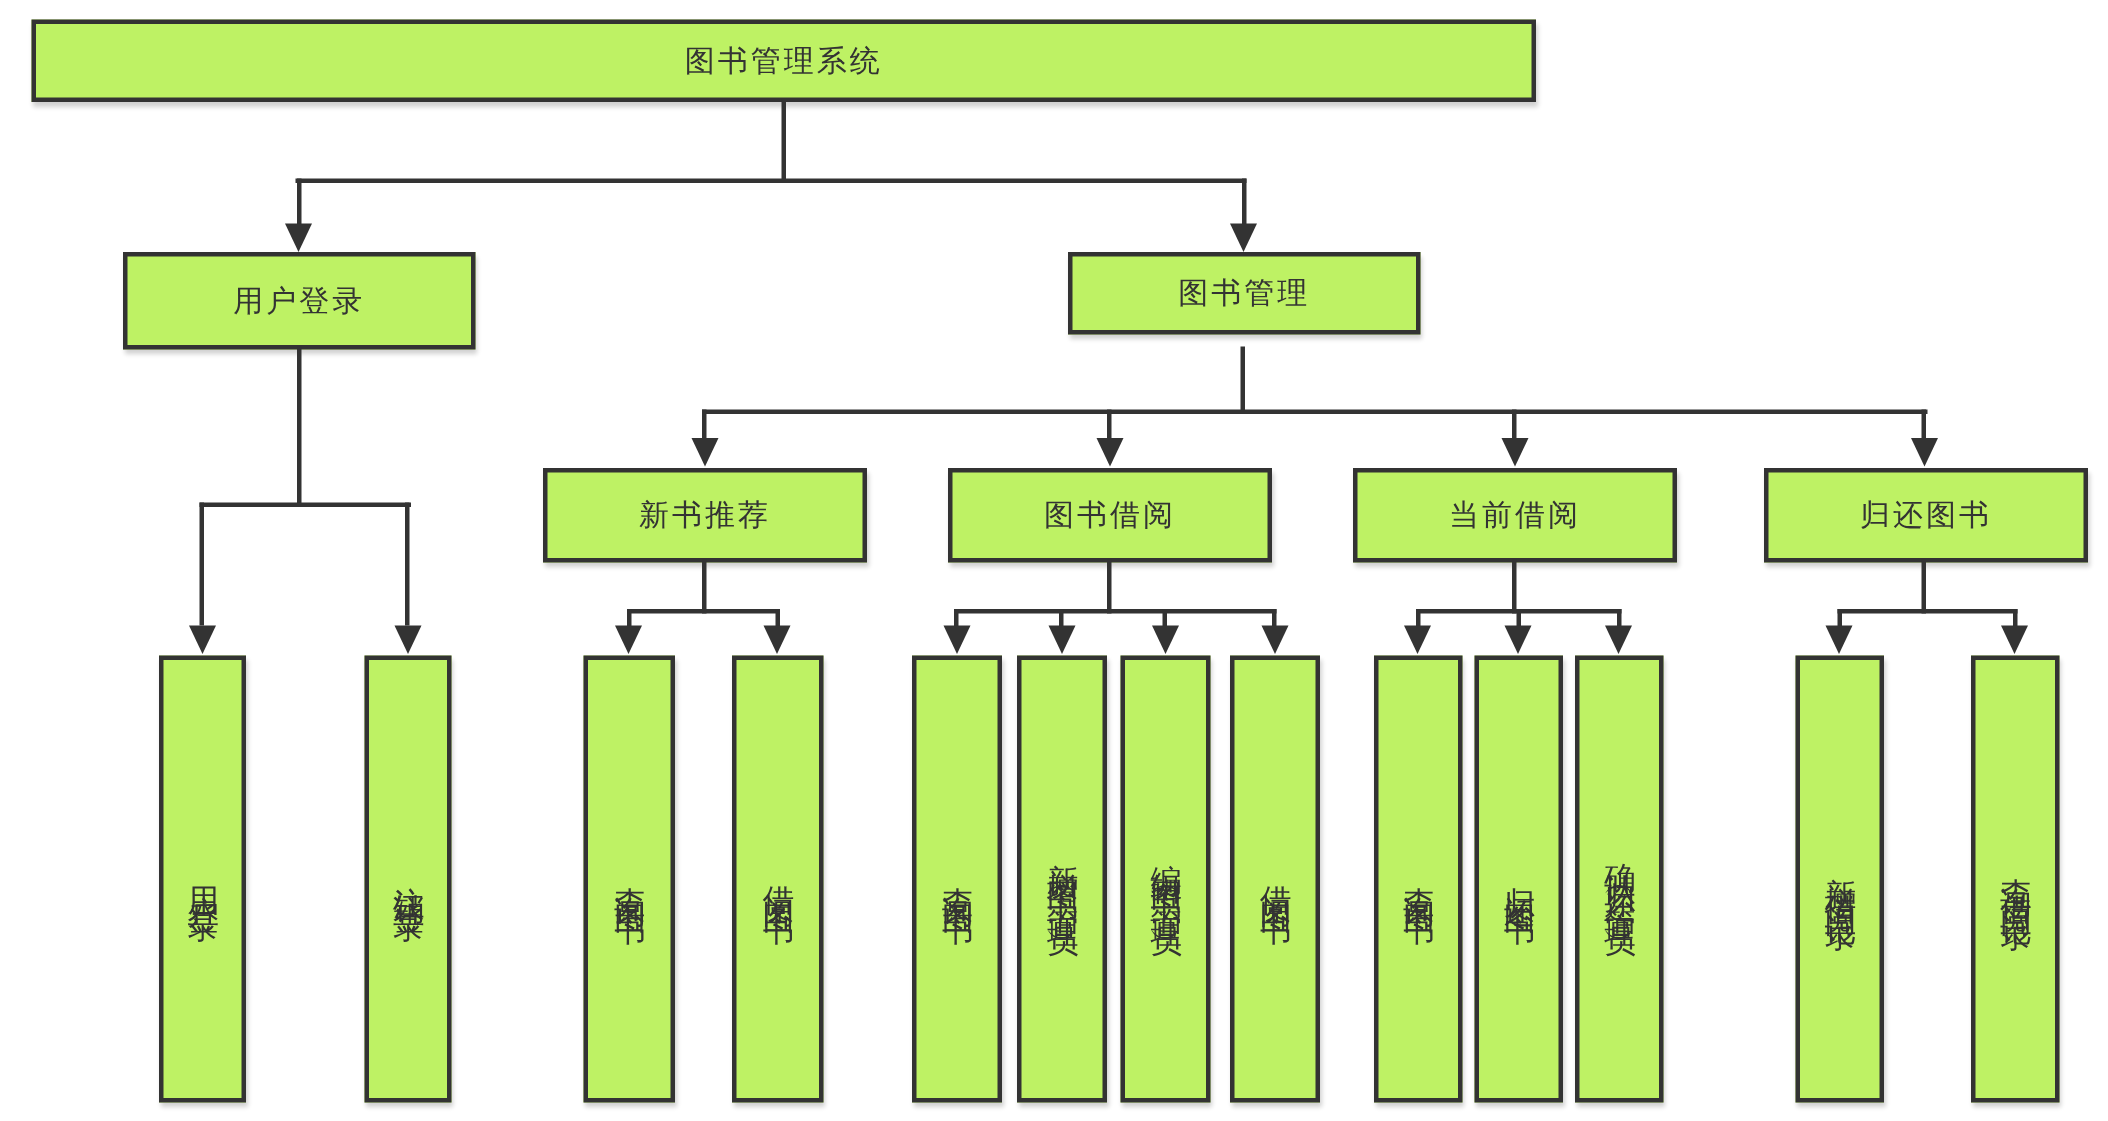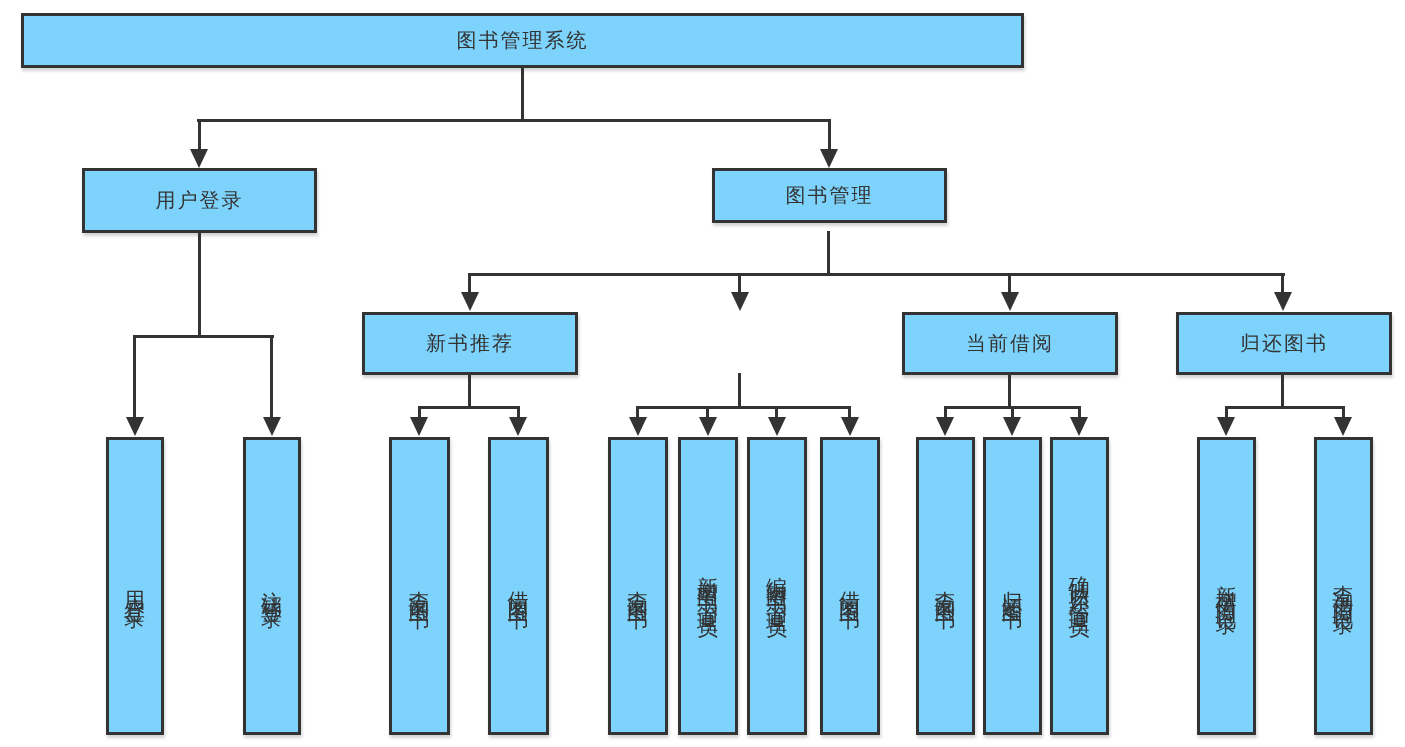--- a/index.html
+++ b/index.html
@@ -7,21 +7,21 @@
     position:relative;
     width:1405px;height:747px;
     background:#ffffff;
     overflow:hidden;
     font-family:"Liberation Sans","DejaVu Sans",sans-serif;
   }
   .box{
     position:absolute;
     box-sizing:border-box;
     border:3px solid #333333;
-    background:#7dd3fc;
+    background:#bef264;
     color:#333333;
     display:flex;
     align-items:center;
     justify-content:center;
     box-shadow:1px 3px 3px rgba(0,0,0,0.18);
   }
   .box.h{font-size:20px;letter-spacing:2px;}
   .box.v{
     writing-mode:vertical-rl;
     font-size:21px;
@@ -78,20 +78,21 @@
   <div class="vl" style="left:468px;top:273px;height:22px;"></div>
   <div class="vl" style="left:738px;top:273px;height:22px;"></div>
   <div class="vl" style="left:1008px;top:273px;height:22px;"></div>
   <div class="vl" style="left:1281px;top:273px;height:22px;"></div>
   <div class="ar" style="left:461px;top:292px;"></div>
   <div class="ar" style="left:731px;top:292px;"></div>
   <div class="ar" style="left:1001px;top:292px;"></div>
   <div class="ar" style="left:1274px;top:292px;"></div>
 
   <div class="box h" style="left:362px;top:312px;width:216px;height:63px;">新书推荐</div>
+  <div class="box h" style="left:632px;top:312px;width:216px;height:63px;">图书借阅</div>
   <div class="box h" style="left:902px;top:312px;width:216px;height:63px;">当前借阅</div>
   <div class="box h" style="left:1176px;top:312px;width:216px;height:63px;">归还图书</div>
 
   <div class="vl" style="left:468px;top:373px;height:36px;"></div>
   <div class="hl" style="left:418px;top:406px;width:102px;"></div>
   <div class="vl" style="left:418px;top:406px;height:14px;"></div>
   <div class="vl" style="left:517px;top:406px;height:14px;"></div>
   <div class="ar" style="left:410px;top:417px;"></div>
   <div class="ar" style="left:509px;top:417px;"></div>
 

